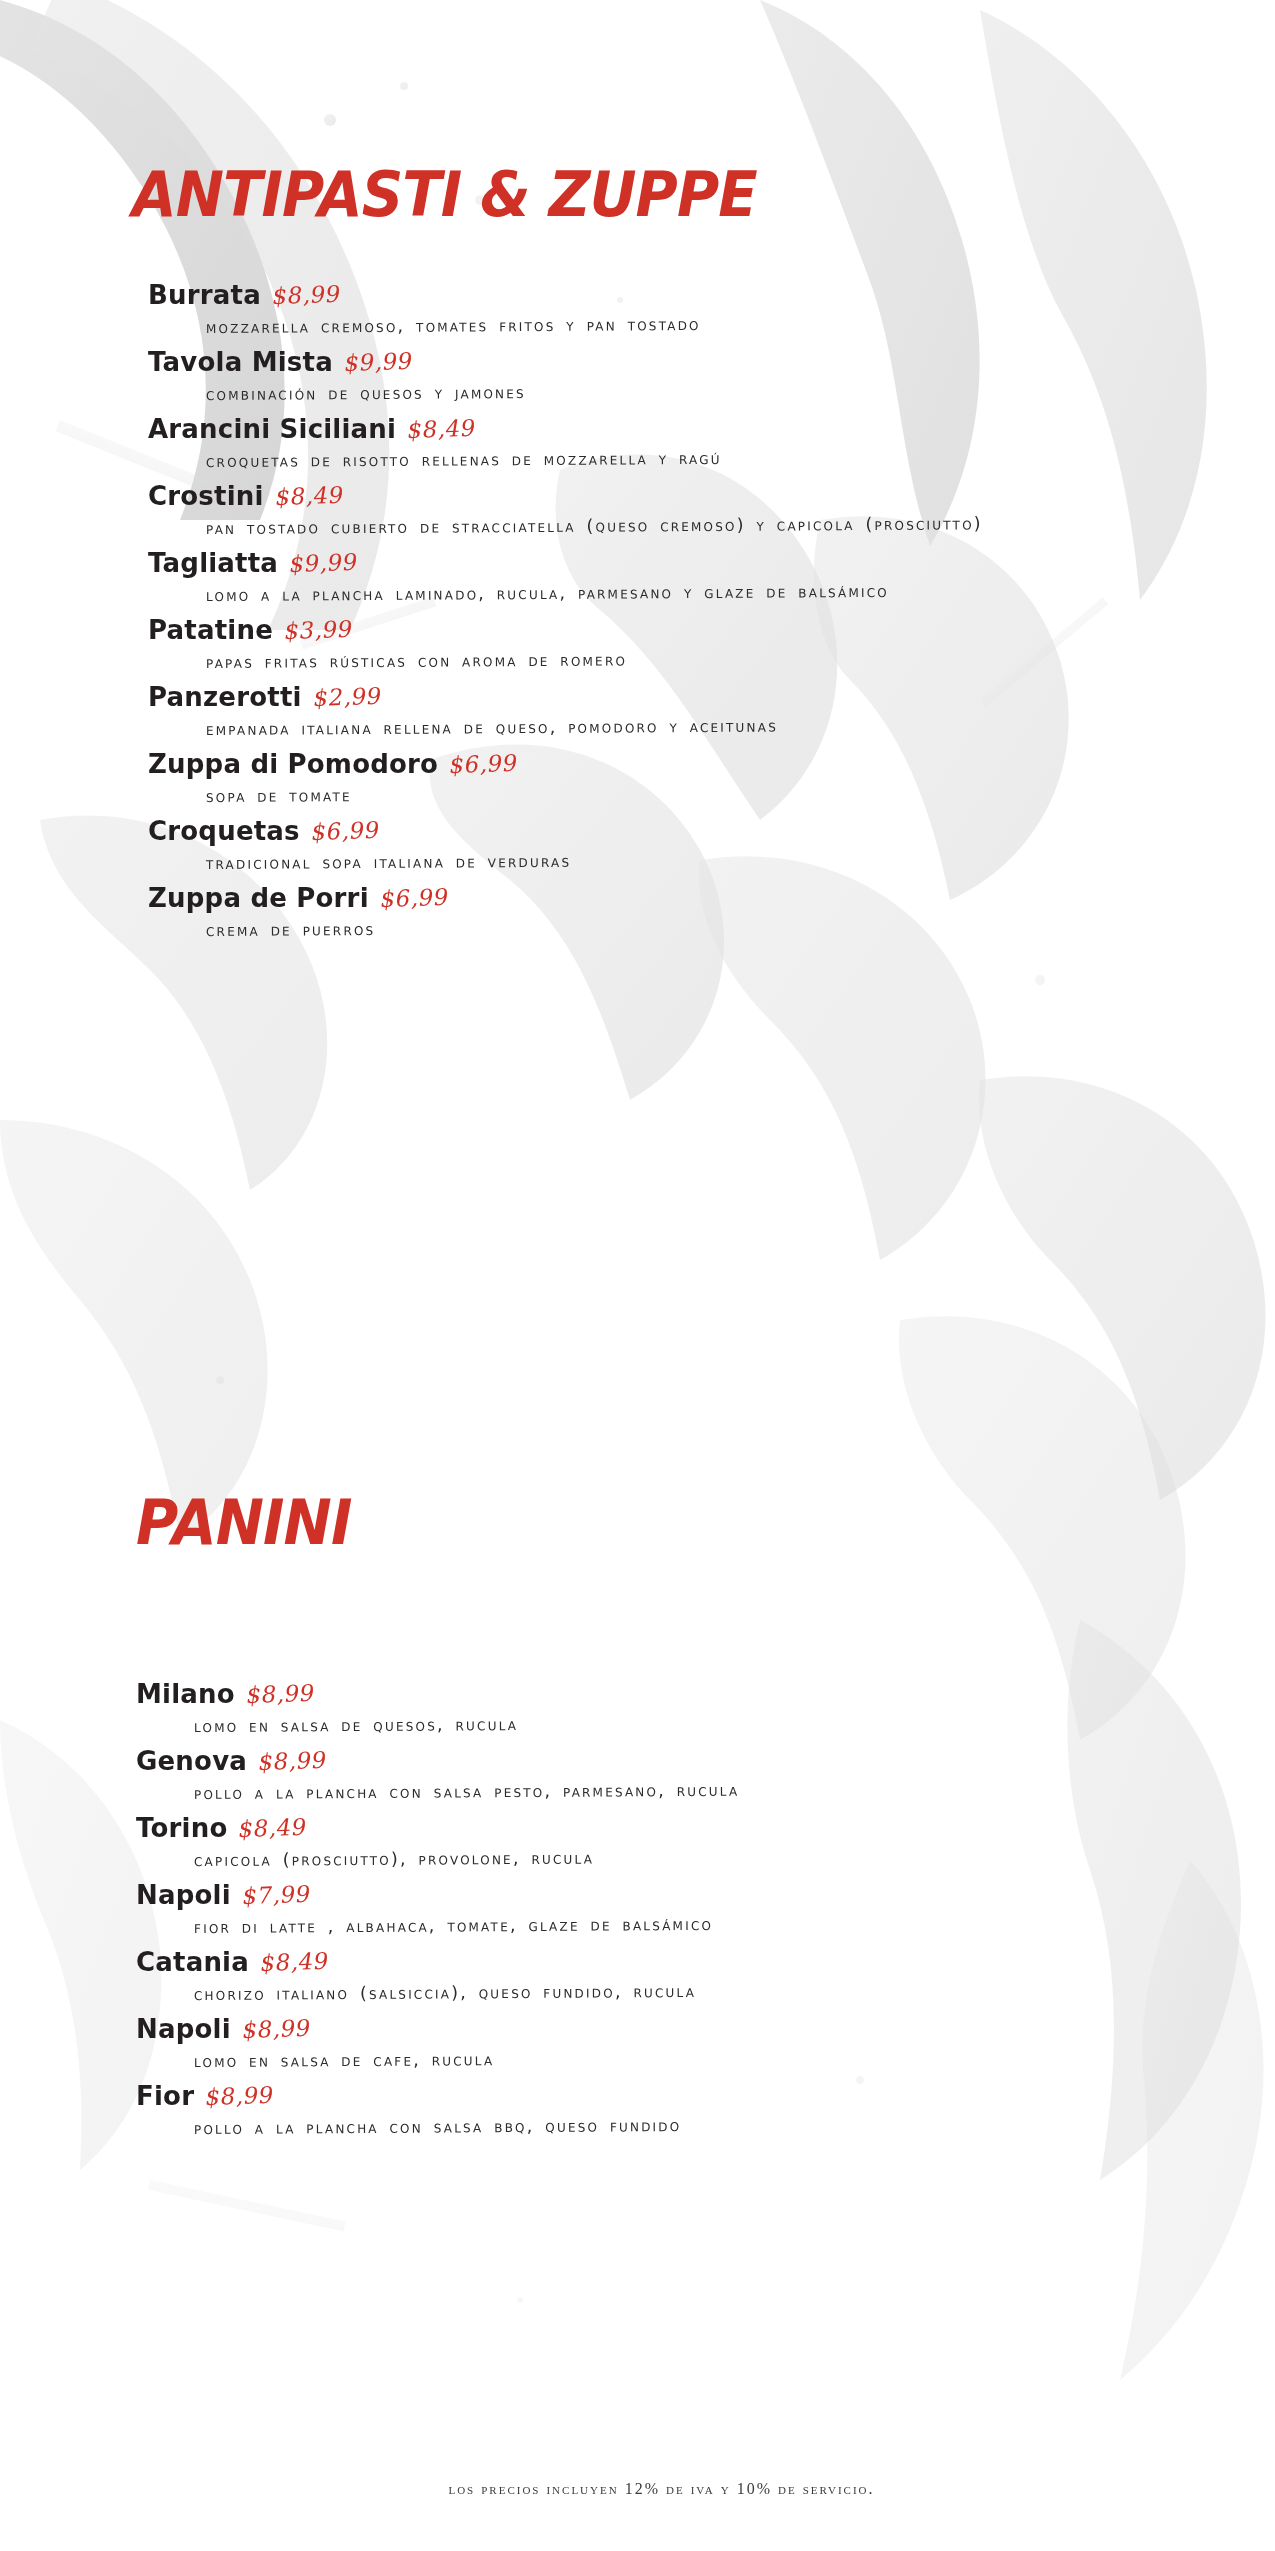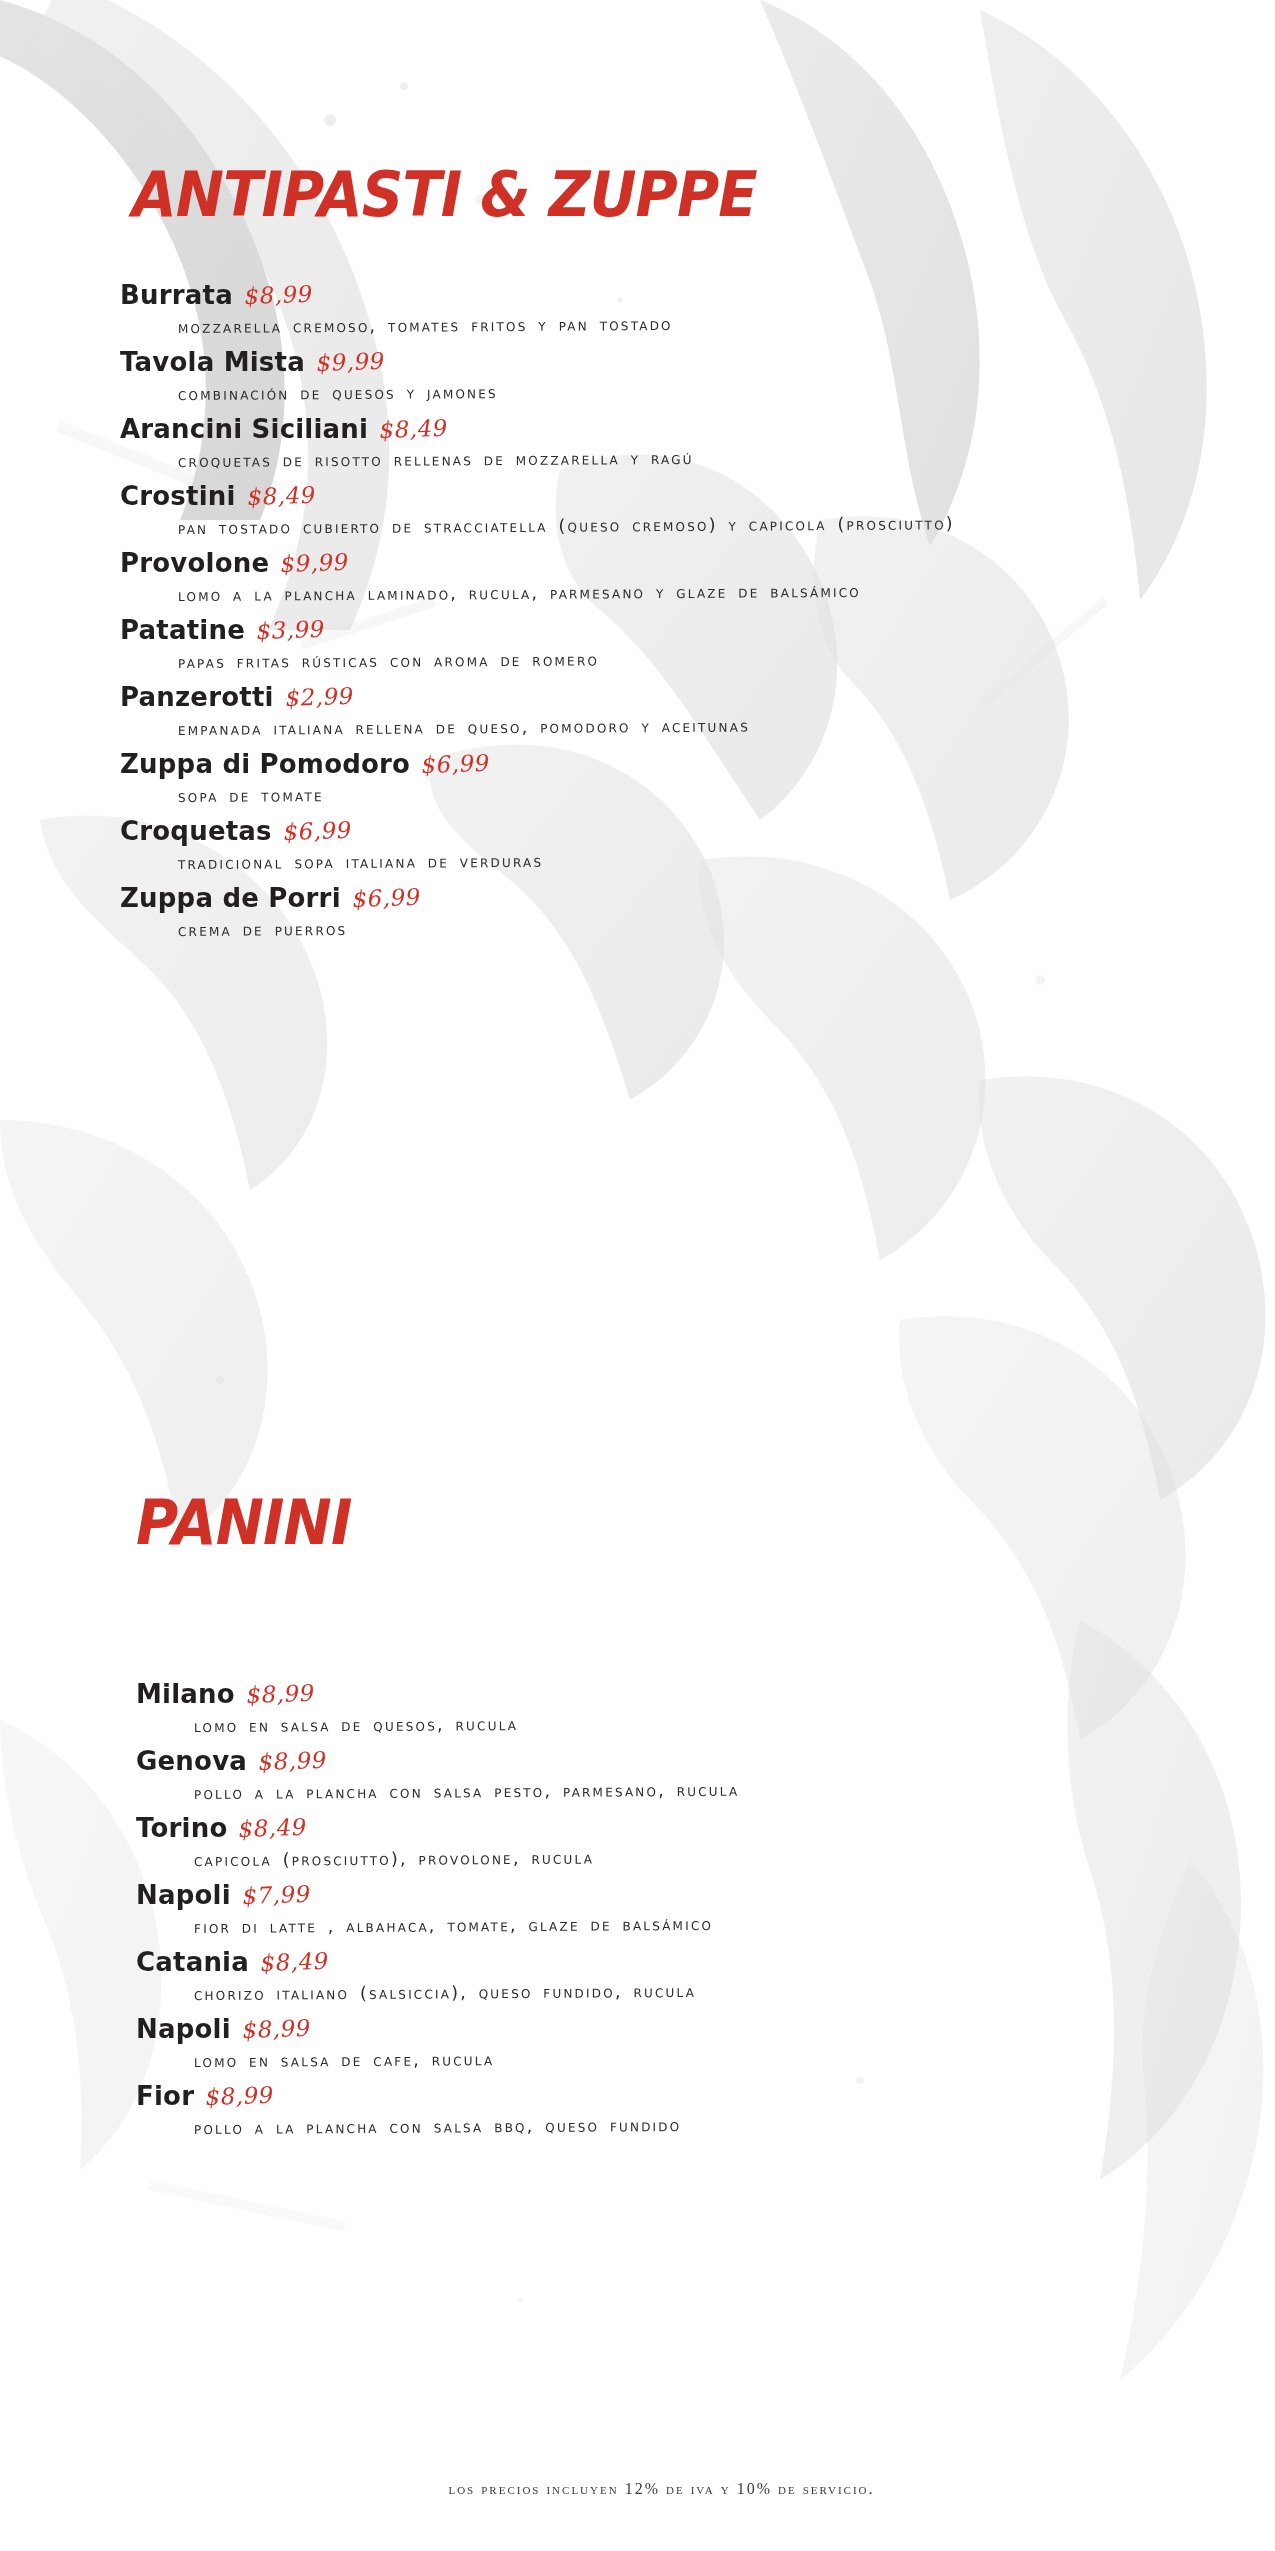--- a/index.html
+++ b/index.html
@@ -58,21 +58,21 @@
     position: absolute;
     left: 112px;
     top: 1450px;
     font-size: 62px;
     transform: scaleX(0.93);
     transform-origin: left center;
   }
 
   .items {
     position: absolute;
-    left: 96px;
+    left: 124px;
     width: 1070px;
   }
   .items.antipasti { top: 280px; }
   .items.panini { top: 1679px; left: 112px; }
 
   .item { margin-bottom: 10px; }
 
   .item-head {
     display: flex;
     align-items: baseline;
@@ -201,21 +201,21 @@
     </div>
     <div class="item">
       <div class="item-head">
         <span class="item-name">Crostini</span>
         <span class="item-price">$8,49</span>
       </div>
       <div class="item-desc">Pan tostado cubierto de stracciatella (queso cremoso) y capicola (prosciutto)</div>
     </div>
     <div class="item">
       <div class="item-head">
-        <span class="item-name">Provolone</span>
+        <span class="item-name">Tagliatta</span>
         <span class="item-price">$9,99</span>
       </div>
       <div class="item-desc">Lomo a la plancha laminado, rucula, parmesano y glaze de balsámico</div>
     </div>
     <div class="item">
       <div class="item-head">
         <span class="item-name">Patatine</span>
         <span class="item-price">$3,99</span>
       </div>
       <div class="item-desc">Papas fritas rústicas con aroma de romero</div>

